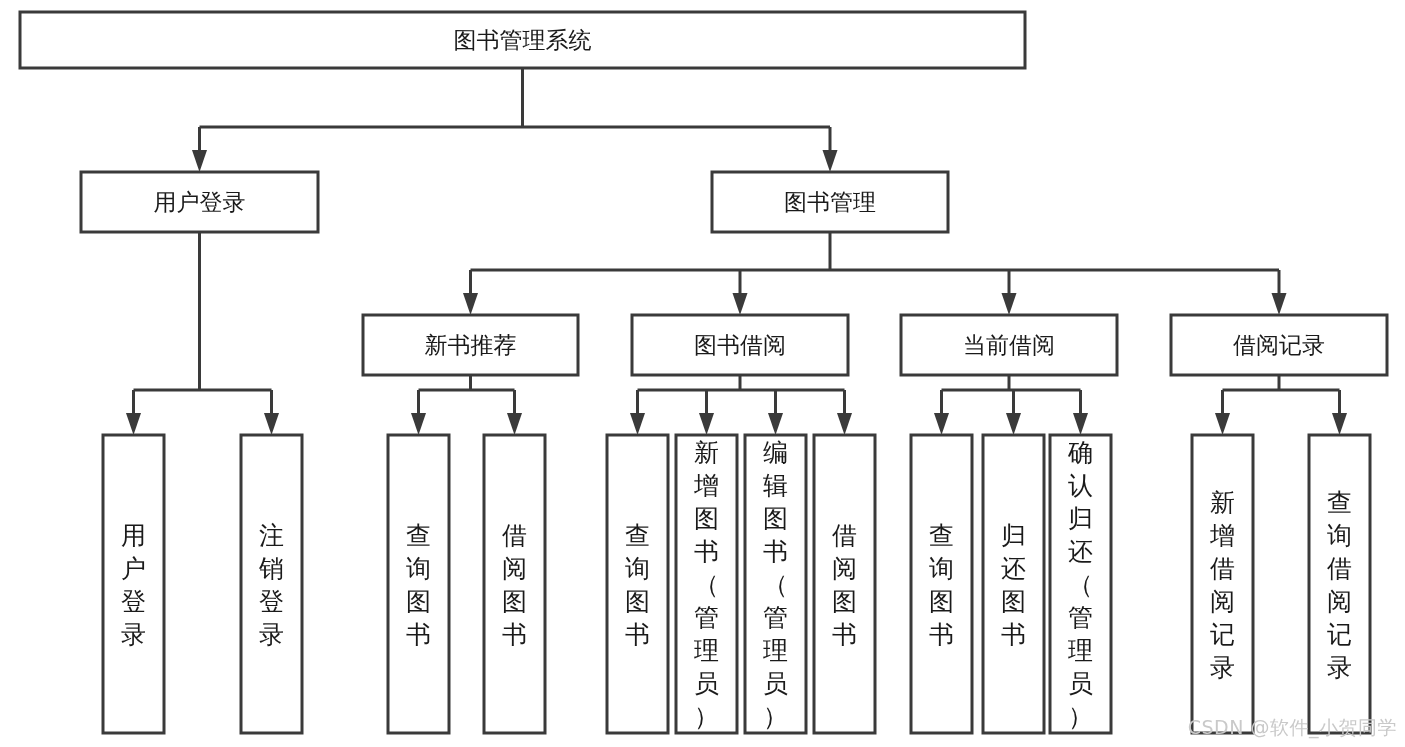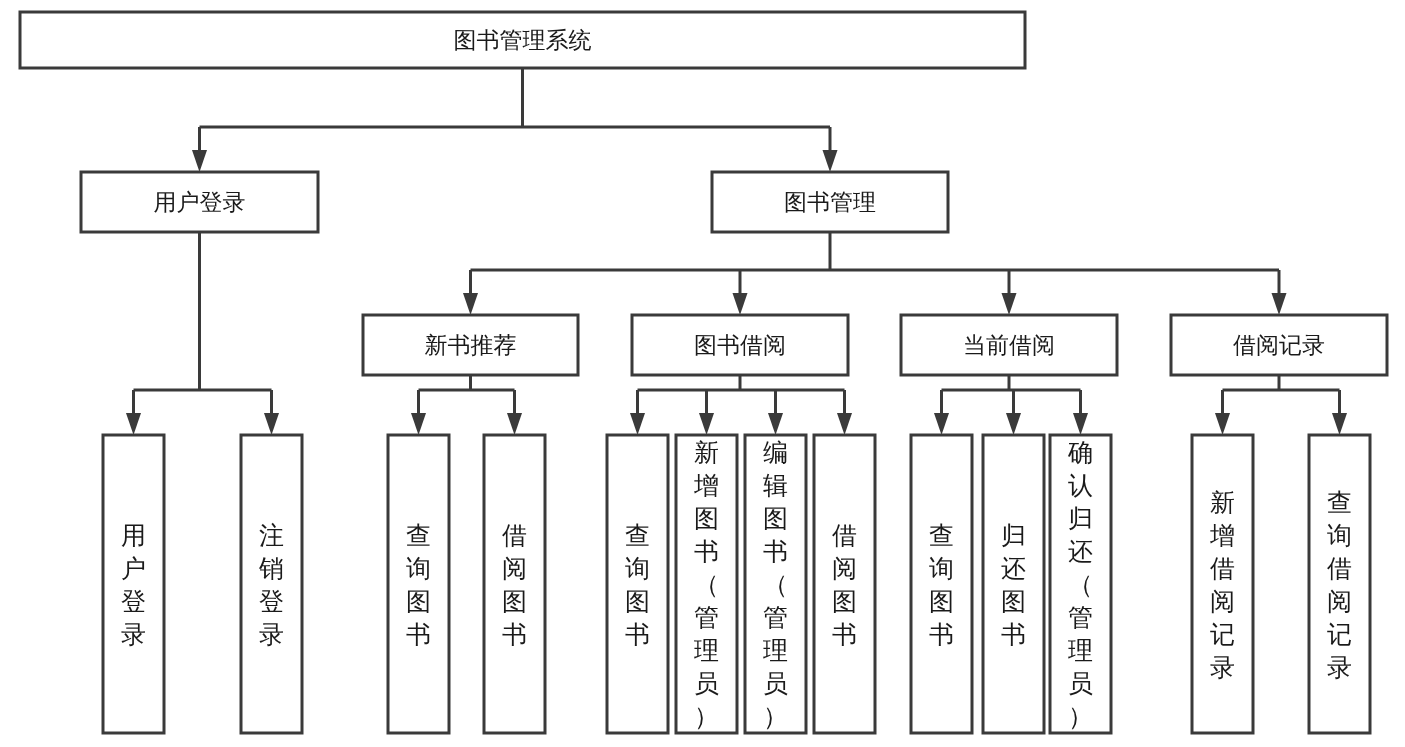--- a/index.html
+++ b/index.html
@@ -202,13 +202,14 @@
         <g>
           <rect class="node-box" x="1192" y="435" width="61" height="298"></rect>
           <text class="node-label-v" x="1222.5" y="510.74"><tspan x="1222.5" dy="0">新</tspan><tspan x="1222.5" dy="33">增</tspan><tspan x="1222.5" dy="33">借</tspan><tspan x="1222.5" dy="33">阅</tspan><tspan x="1222.5" dy="33">记</tspan><tspan x="1222.5" dy="33">录</tspan></text>
         </g>
         <g>
           <rect class="node-box" x="1309" y="435" width="61" height="298"></rect>
           <text class="node-label-v" x="1339.5" y="510.74"><tspan x="1339.5" dy="0">查</tspan><tspan x="1339.5" dy="33">询</tspan><tspan x="1339.5" dy="33">借</tspan><tspan x="1339.5" dy="33">阅</tspan><tspan x="1339.5" dy="33">记</tspan><tspan x="1339.5" dy="33">录</tspan></text>
         </g>
       </g>
   </svg>
+  <div class="watermark">CSDN @软件_小贺同学</div>
 </div>
 
 </body></html>

